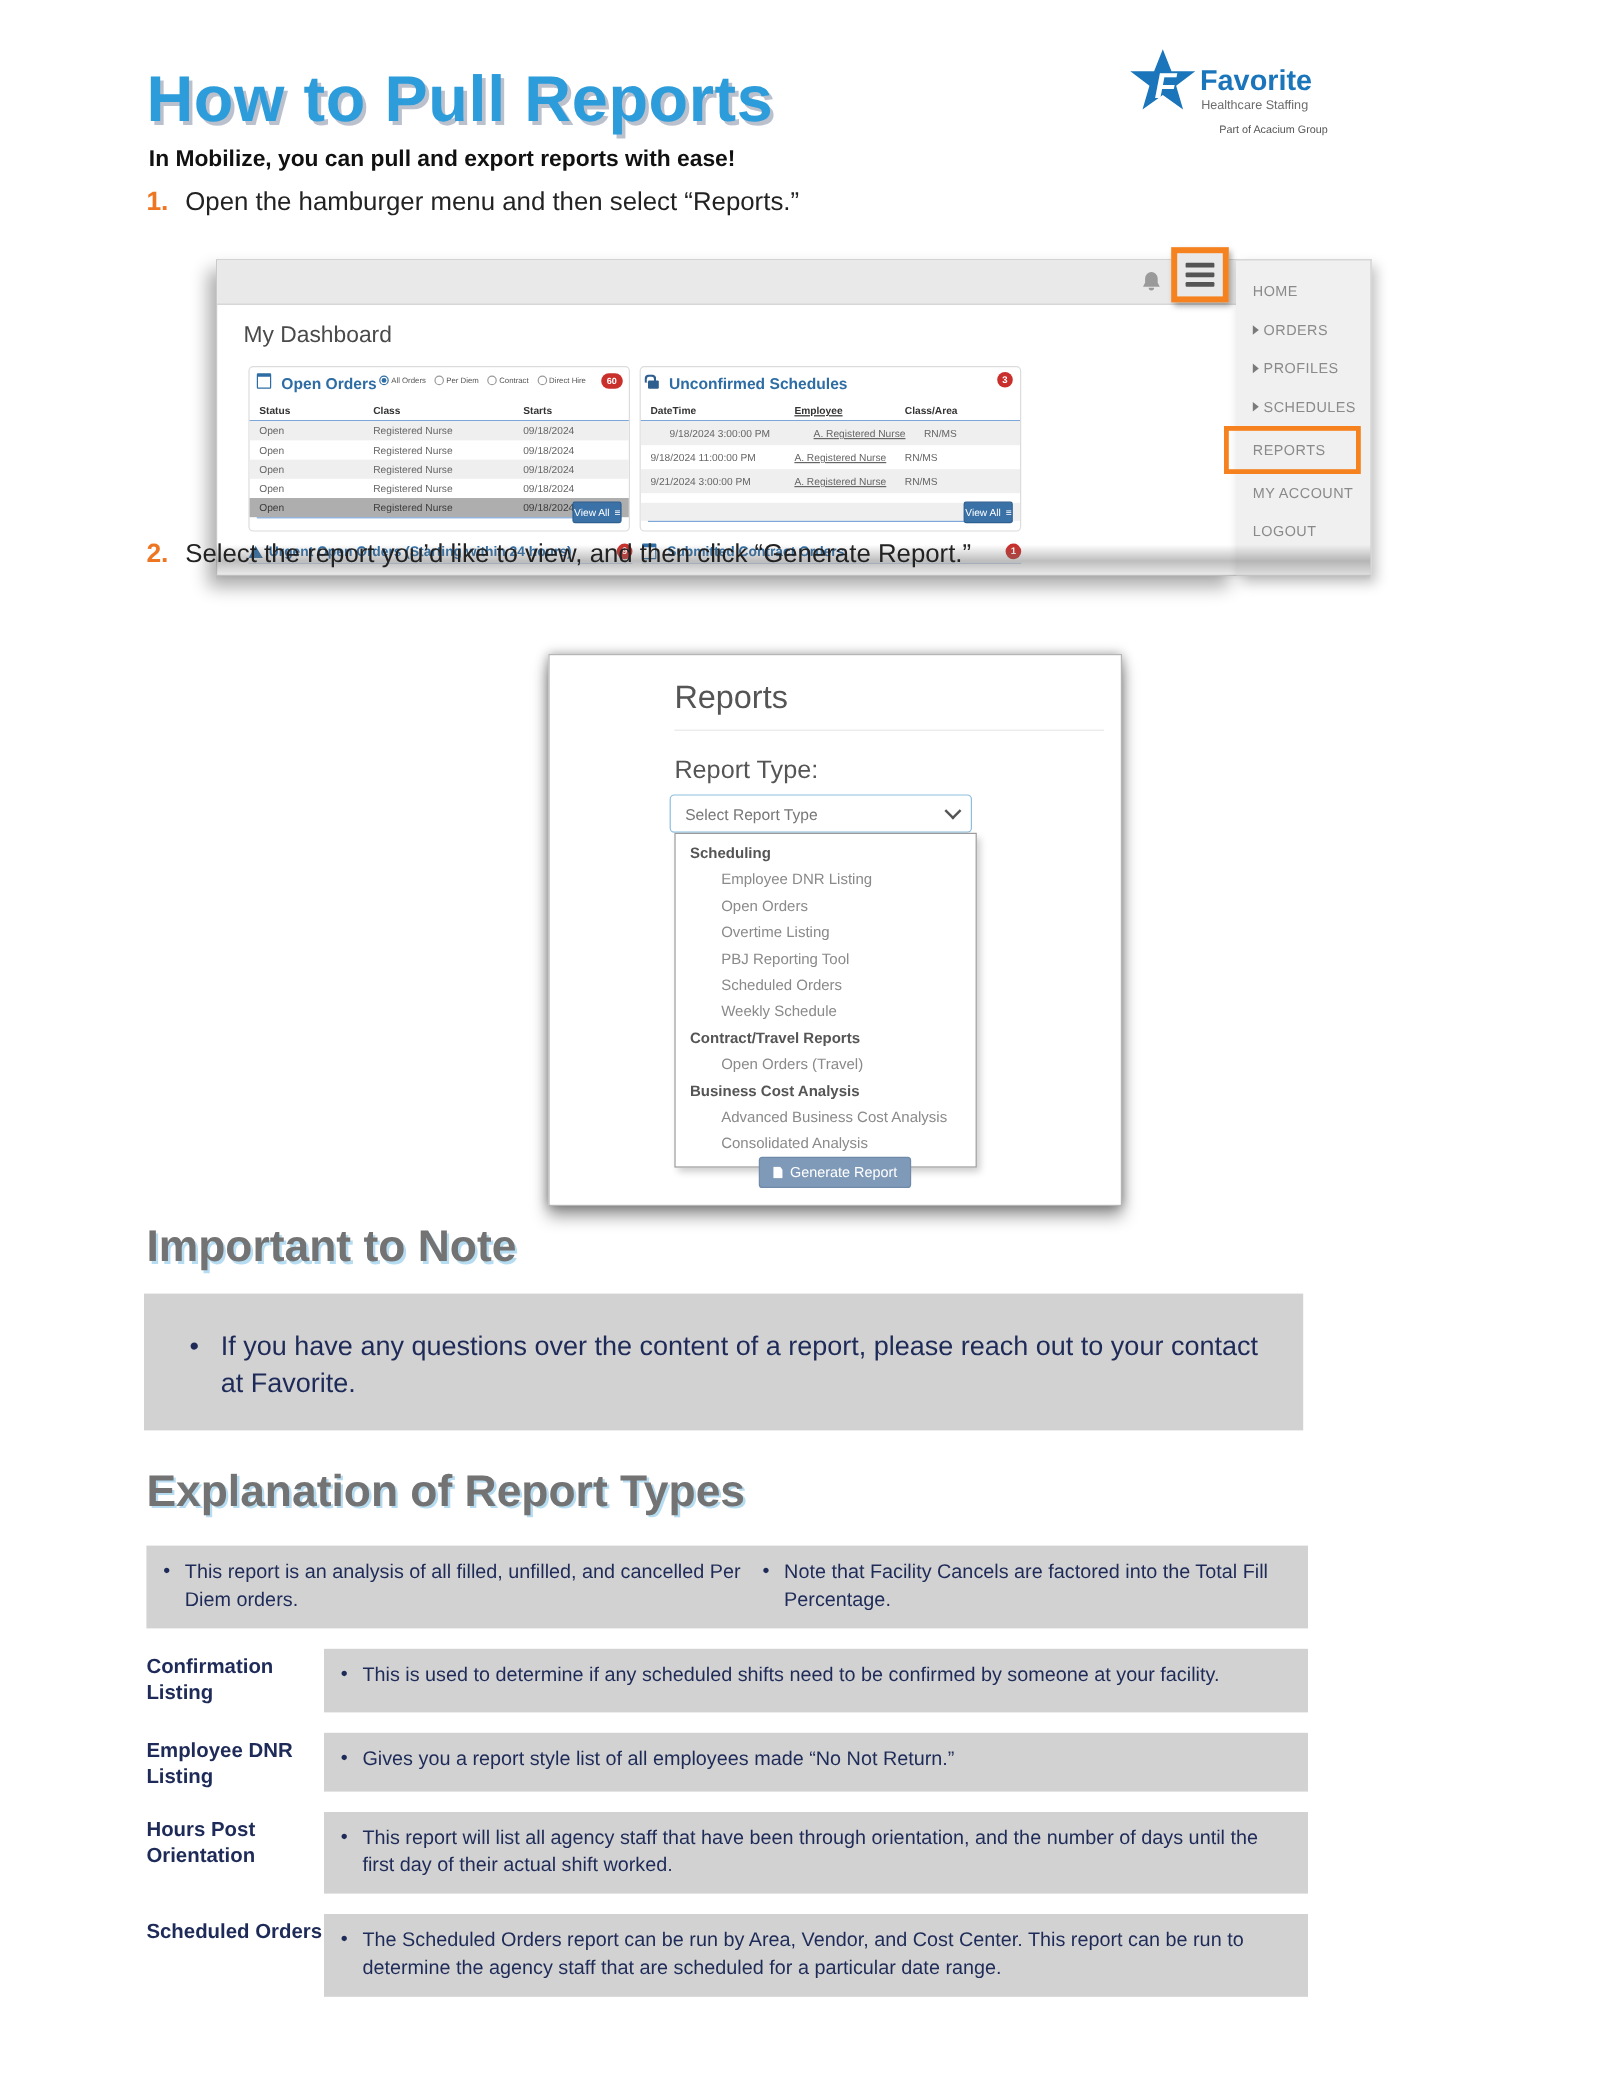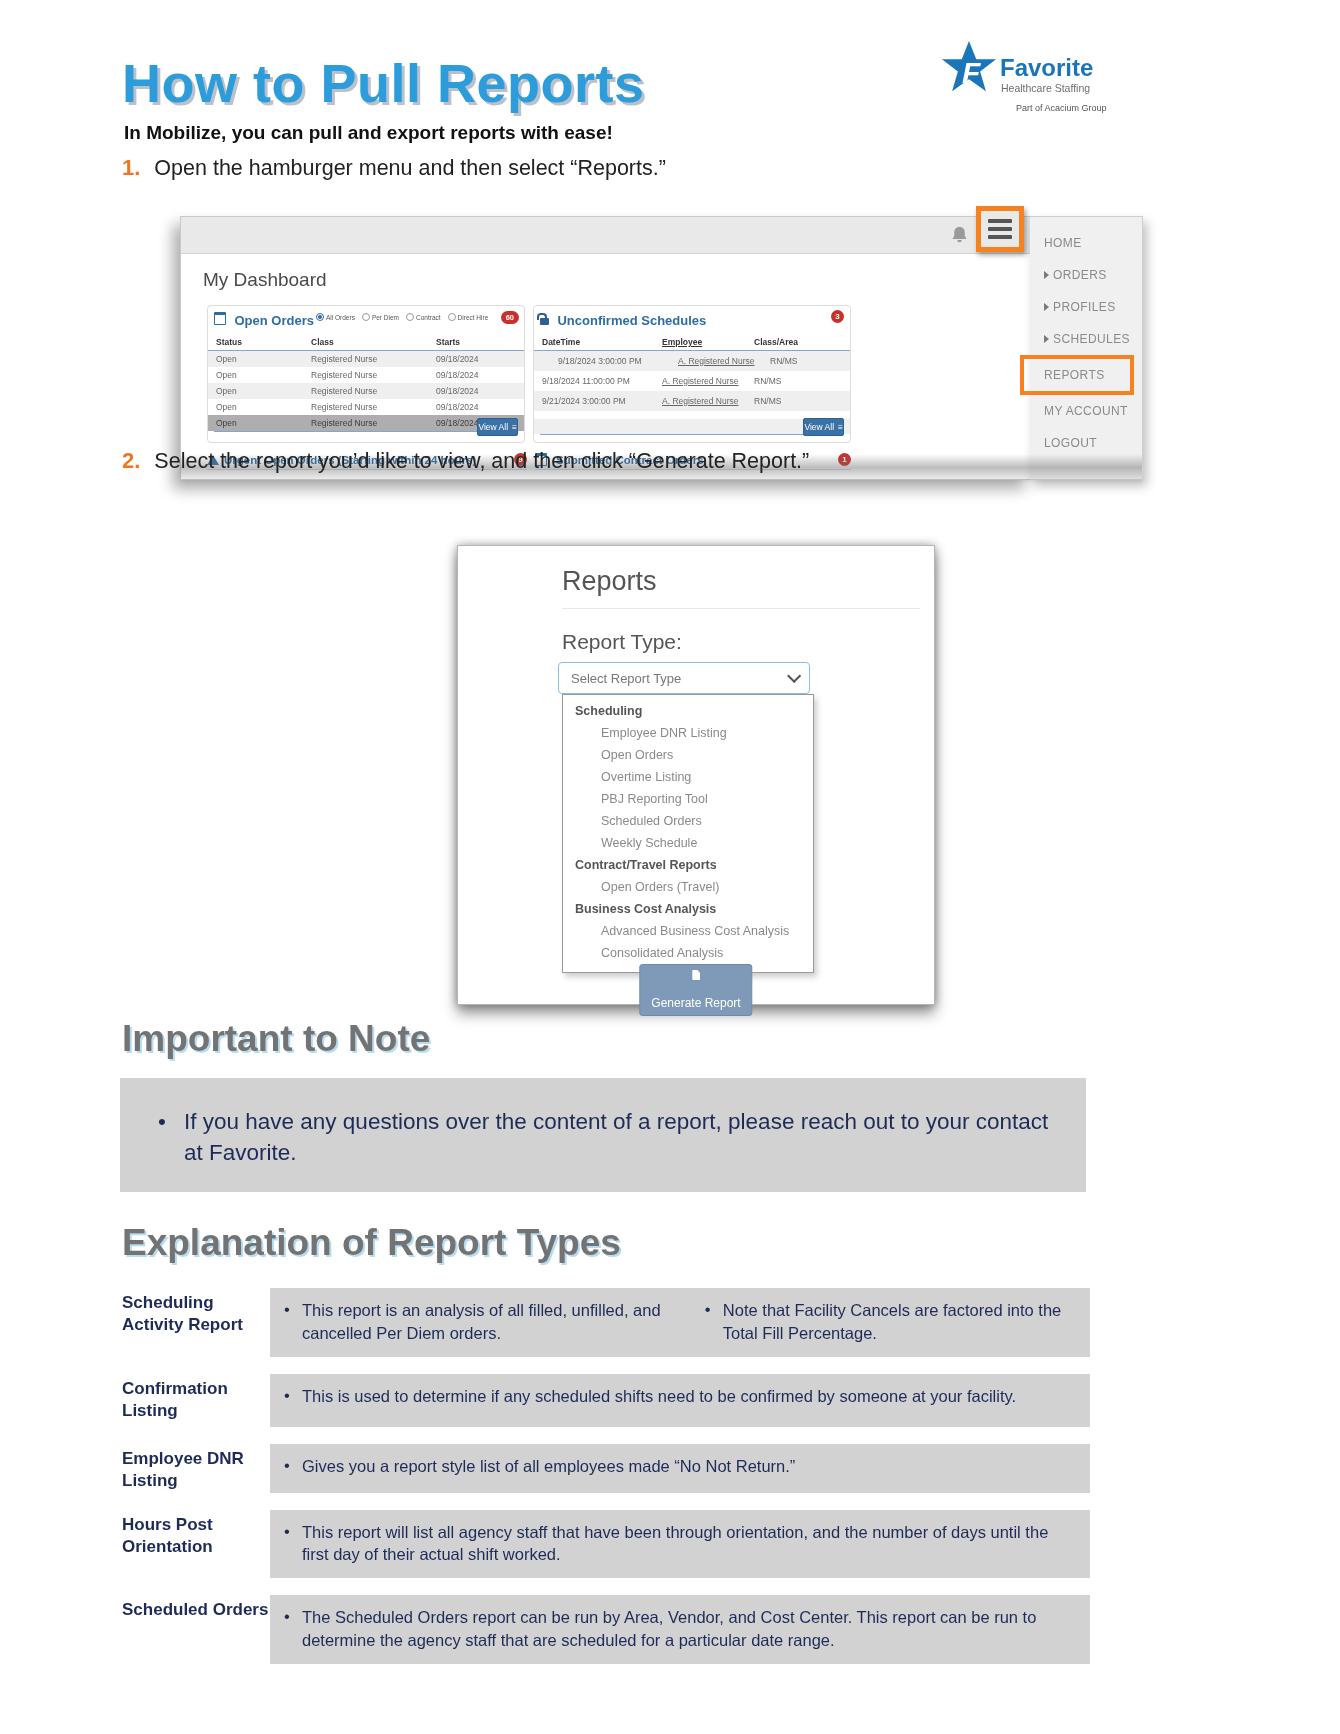--- a/index.html
+++ b/index.html
@@ -67,21 +67,21 @@
   
   .g2{left:457px;top:545px;width:476px;height:458px;background:#fff;border:1px solid #b5b5b5;box-shadow:0 0 9px rgba(0,0,0,.35),0 9px 13px rgba(0,0,0,.38);}
   .g2-title{position:absolute;left:104px;top:20px;font-size:27px;color:#555;}
   .g2-hr{position:absolute;left:104px;right:14px;top:62px;border-bottom:1px solid #e8e8e8;}
   .g2-type{position:absolute;left:104px;top:84px;font-size:21px;color:#555;}
   .g2-select{position:absolute;left:100px;top:116px;width:252px;height:32px;border:1px solid #8bbfe0;border-radius:4px;box-sizing:border-box;display:flex;align-items:center;padding:0 12px;font-size:13px;color:#777;cursor:pointer;background:#fff;}
   .chev{margin-left:auto;width:8px;height:8px;border-right:2px solid #555;border-bottom:2px solid #555;transform:rotate(45deg) translateY(-3px);}
   .g2-dd{position:absolute;left:104px;top:148px;width:250px;background:#fff;border:1px solid #9a9a9a;box-shadow:3px 4px 6px rgba(0,0,0,.2);padding:5px 0 8px 0;}
   .ddg{font-size:12.5px;font-weight:bold;color:#555;padding:3px 0 3px 12px;line-height:16px;}
   .ddi{font-size:12.5px;color:#8a8a8a;padding:3px 0 3px 38px;line-height:16px;cursor:pointer;}
-  .gen-btn{position:absolute;left:50%;transform:translateX(-50%);top:418px;background:#7f9ab8;border:1px solid #6f8aa8;border-radius:3px;color:#fff;font-size:12px;padding:5px 11px;display:flex;align-items:center;gap:16px;cursor:pointer;flex-direction:column;}
+  .gen-btn{position:absolute;left:50%;transform:translateX(-50%);top:418px;background:#7f9ab8;border:1px solid #6f8aa8;border-radius:3px;color:#fff;font-size:12px;padding:5px 11px;display:flex;align-items:center;gap:6px;cursor:pointer;}
   .file-ic{display:inline-block;width:8px;height:10px;background:#fff;border-radius:1px;clip-path:polygon(0 0,70% 0,100% 30%,100% 100%,0 100%);}
 
   
   .sec-hd{font-size:37px;font-weight:bold;color:#737373;text-shadow:2px 2px 0 rgba(45,156,219,.35);}
   .note-hd{left:122px;top:1018px;}
   .note-box{left:120px;top:1078px;width:966px;background:#d2d2d2;padding:20px 34px 24px 34px;box-sizing:border-box;}
   .nb{position:relative;padding-left:30px;font-size:22.5px;color:#1e2b58;line-height:1.38;margin-top:8px;}
   .nb::before{content:"•";position:absolute;left:4px;top:0;color:#1e2b58;}
   .expl-hd{left:122px;top:1222px;}
   .expl{left:122px;top:1288px;width:968px;display:flex;flex-direction:column;gap:17px;}
@@ -278,21 +278,20 @@
 </div>
 
 <div class="abs sec-hd note-hd">Important to Note</div>
 <div class="abs note-box">
   <div class="nb">If you have any questions over the content of a report, please reach out to your contact at Favorite.</div>
 </div>
 
 <div class="abs sec-hd expl-hd">Explanation of Report Types</div>
 <div class="abs expl">
   <div class="erow">
-    <div class="elabel">Scheduling Activity Report</div>
     <div class="ebox">
       <div class="eb">This report is an analysis of all filled, unfilled, and cancelled Per Diem orders.</div>
       <div class="eb">Note that Facility Cancels are factored into the Total Fill Percentage.</div>
     </div>
   </div>
   <div class="erow">
     <div class="elabel">Confirmation Listing</div>
     <div class="ebox" style="min-height:30px">
       <div class="eb">This is used to determine if any scheduled shifts need to be confirmed by someone at your facility.</div>
     </div>

